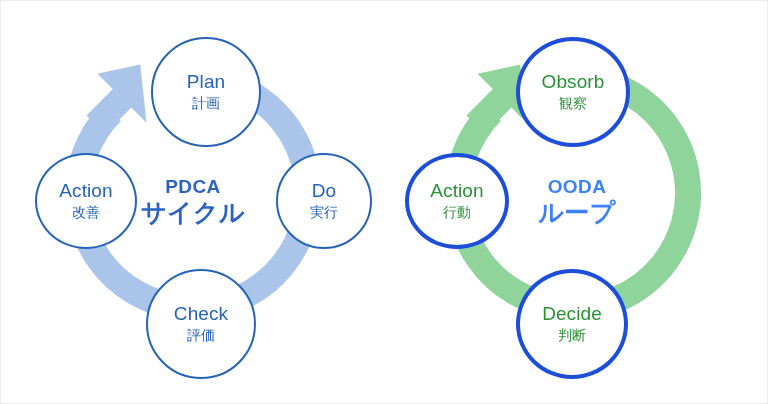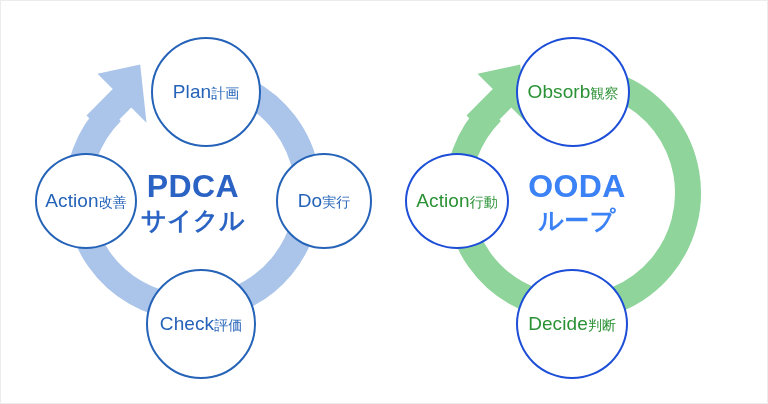--- a/index.html
+++ b/index.html
@@ -43,50 +43,50 @@
     position: absolute;
     left: 50%;
     top: 50%;
     transform: translate(-50%, -50%);
     text-align: center;
     line-height: 1.18;
     white-space: nowrap;
     font-weight: bold;
     letter-spacing: 0.4px;
   }
-  .center-label .cl-main { display: block; font-size: 32px; }
+  .center-label .cl-main { display: block; font-size: 19px; }
   .center-label .cl-sub  { display: block; font-size: 25px; }
   #pdca-center { color: #2a63c4; }
   #ooda-center { color: #3b82f6; }
 
   .node {
     position: absolute;
     border-radius: 50%;
     background: #ffffff;
     display: flex;
-    flex-direction: row;
+    flex-direction: column;
     align-items: center;
     justify-content: center;
     box-sizing: border-box;
     text-align: center;
     line-height: 1.1;
   }
   .node .n-en {
     font-size: 19px;
     font-weight: normal;
     letter-spacing: 0.1px;
   }
   .node .n-jp {
     font-size: 14px;
     margin-top: 3px;
     font-weight: normal;
     text-align: center;
   }
   .node-blue { border: 2px solid #2563b8; color: #2563b8; }
-  .node-green { border: 2px solid #1d4ed8; color: #2a9134; }
+  .node-green { border: 4px solid #1d4ed8; color: #2a9134; }
 
   
   #pdca-node-plan   { left: 150px; top: 36px;  width: 110px; height: 110px; }
   #pdca-node-do     { left: 275px; top: 152px; width: 96px;  height: 96px; }
   #pdca-node-check  { left: 145px; top: 268px; width: 110px; height: 110px; }
   #pdca-node-action { left: 34px;  top: 152px; width: 102px; height: 96px; }
 
   
   #ooda-node-obsorb { left: 131px; top: 36px;  width: 114px; height: 110px; }
   #ooda-node-orient { left: 254px; top: 152px; width: 110px; height: 96px; }

